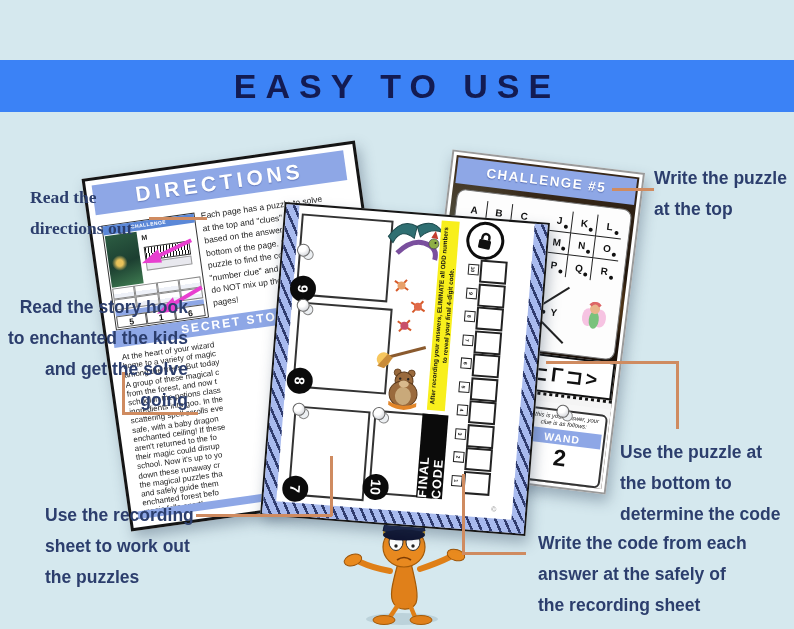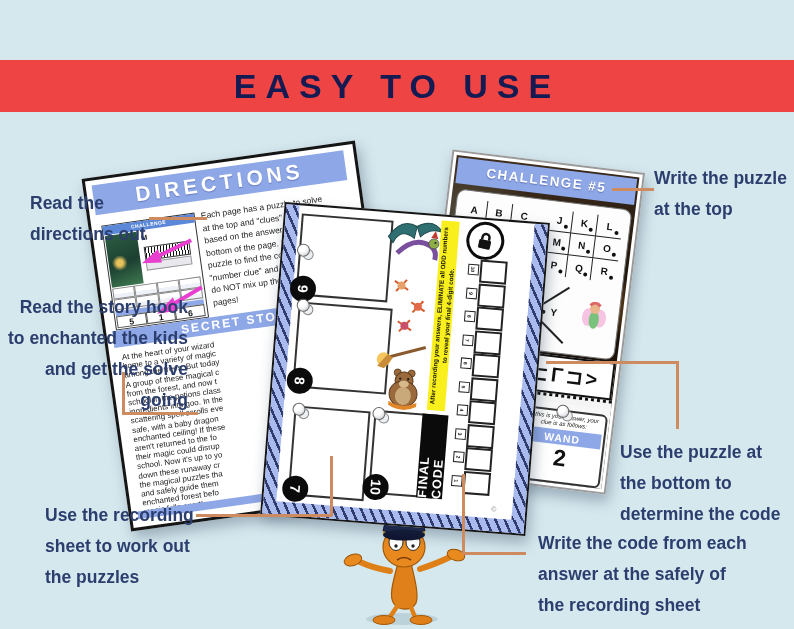--- a/index.html
+++ b/index.html
@@ -1,20 +1,20 @@
 <!DOCTYPE html>
 <html><head>
 <meta charset="utf-8">
 <style>
   html,body{margin:0;padding:0;}
   body{font-family:"Liberation Sans", sans-serif;}
   .canvas{position:relative;width:794px;height:629px;background:#d5e8ee;overflow:hidden;}
 
   
-  .band{position:absolute;left:0;top:60px;width:794px;height:52px;background:#ef4444;display:flex;align-items:center;justify-content:center;z-index:1;}
+  .band{position:absolute;left:0;top:60px;width:794px;height:52px;background:#3b82f6;display:flex;align-items:center;justify-content:center;z-index:1;}
   .band h1{margin:0;font-size:34px;font-weight:800;letter-spacing:9px;color:#131b52;}
 
   
   .note{position:absolute;z-index:6;color:#2c3e6d;font-size:17.5px;font-weight:600;line-height:31px;}
   
   .ln{position:absolute;z-index:5;background:#cf8b60;}
   .ln.h{height:2.5px;} .ln.v{width:2.5px;}
 
   
   .page{position:absolute;box-shadow:3px 7px 14px rgba(40,60,85,.35);}
@@ -362,21 +362,21 @@
   <div class="ln v" style="left:122px;top:372px;height:42px;"></div>
   <div class="ln h" style="left:122px;top:412px;width:76px;"></div>
   <div class="ln h" style="left:196px;top:514px;width:136px;"></div>
   <div class="ln v" style="left:330px;top:456px;height:60px;"></div>
   <div class="ln h" style="left:612px;top:188px;width:42px;"></div>
   <div class="ln h" style="left:546px;top:361px;width:132px;"></div>
   <div class="ln v" style="left:676px;top:361px;height:68px;"></div>
   <div class="ln v" style="left:462px;top:474px;height:80px;"></div>
   <div class="ln h" style="left:462px;top:552px;width:64px;"></div>
 
-  <div class="note" style="left:30px;top:188px;">
+  <div class="note" style="left:30px;top:182px;font-family:Liberation Serif, serif;">
     <div>Read the</div>
     <div>directions out</div>
   </div>
   <div class="note" style="left:8px;top:292px;text-align:right;">
     <div>Read the story hook</div>
     <div>to enchanted the kids</div>
     <div>and get the solve</div>
     <div>going</div>
   </div>
   <div class="note" style="left:45px;top:500px;">

